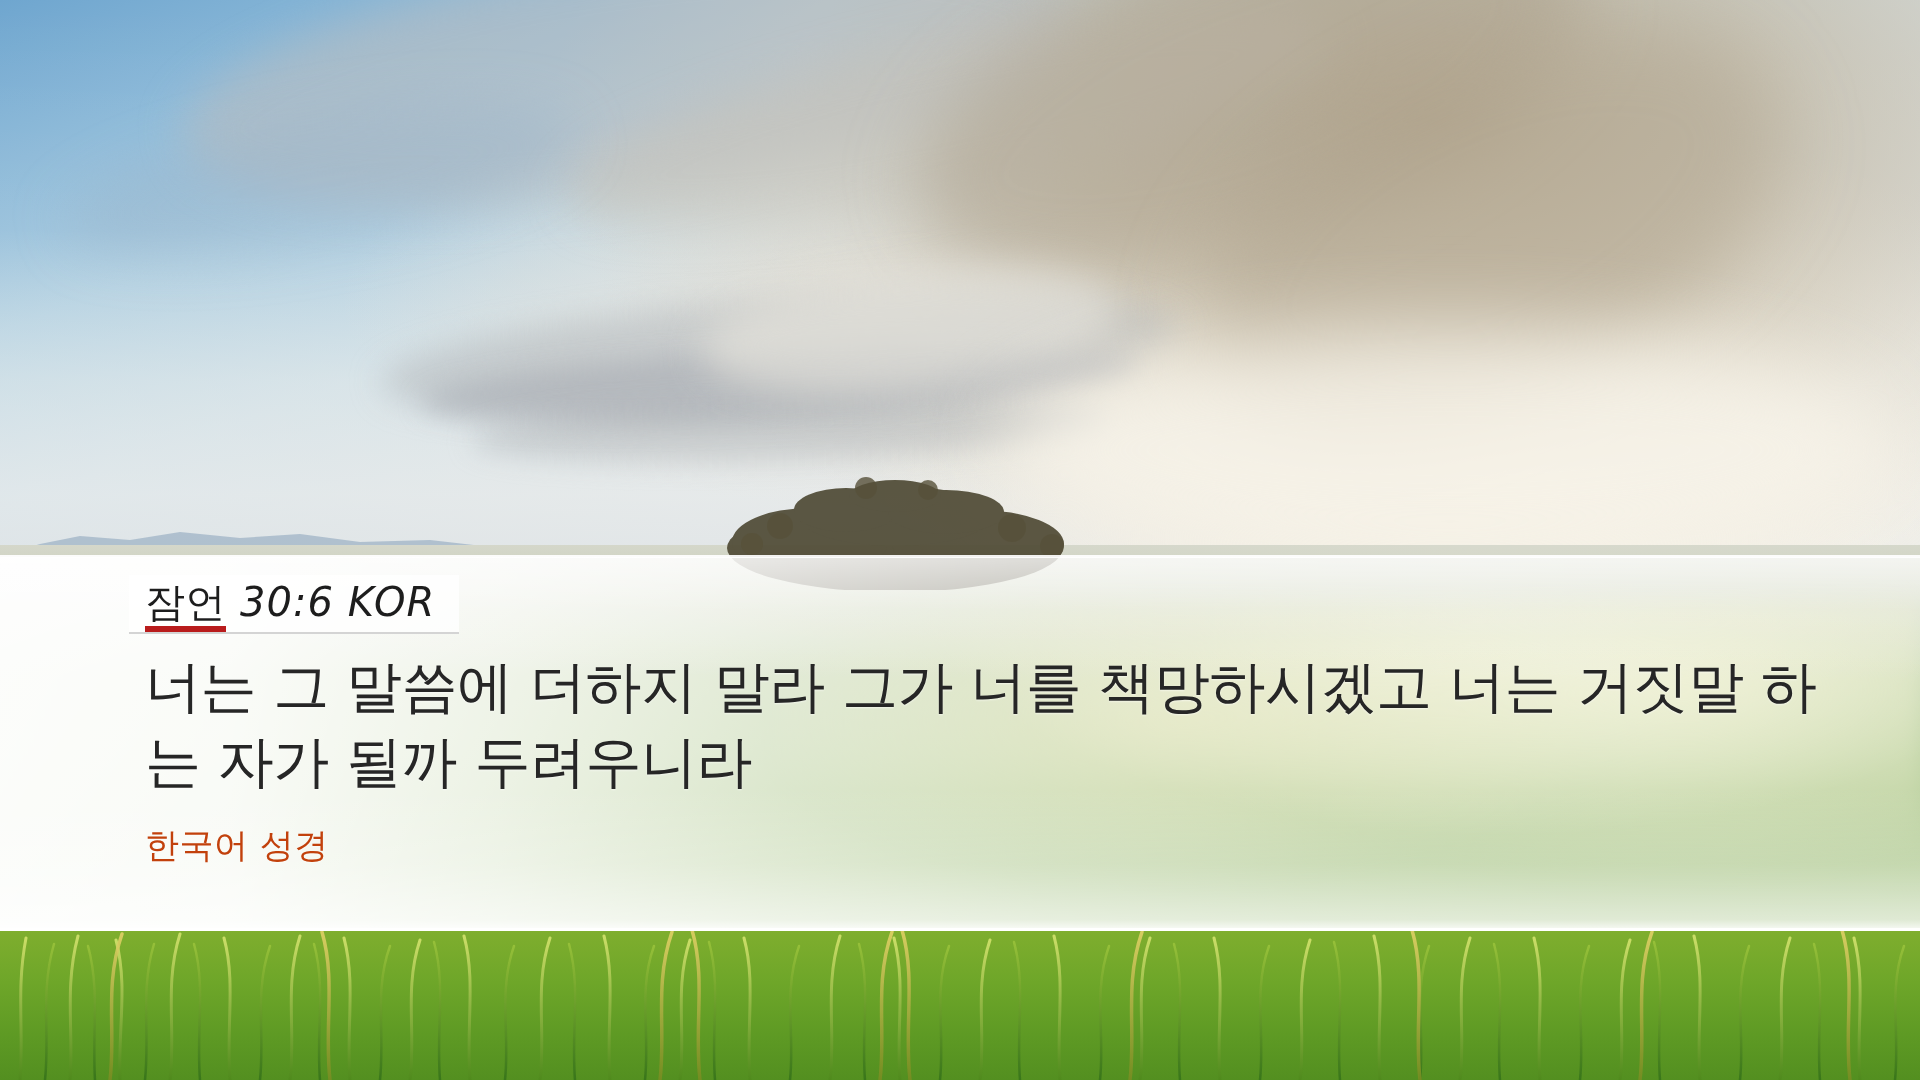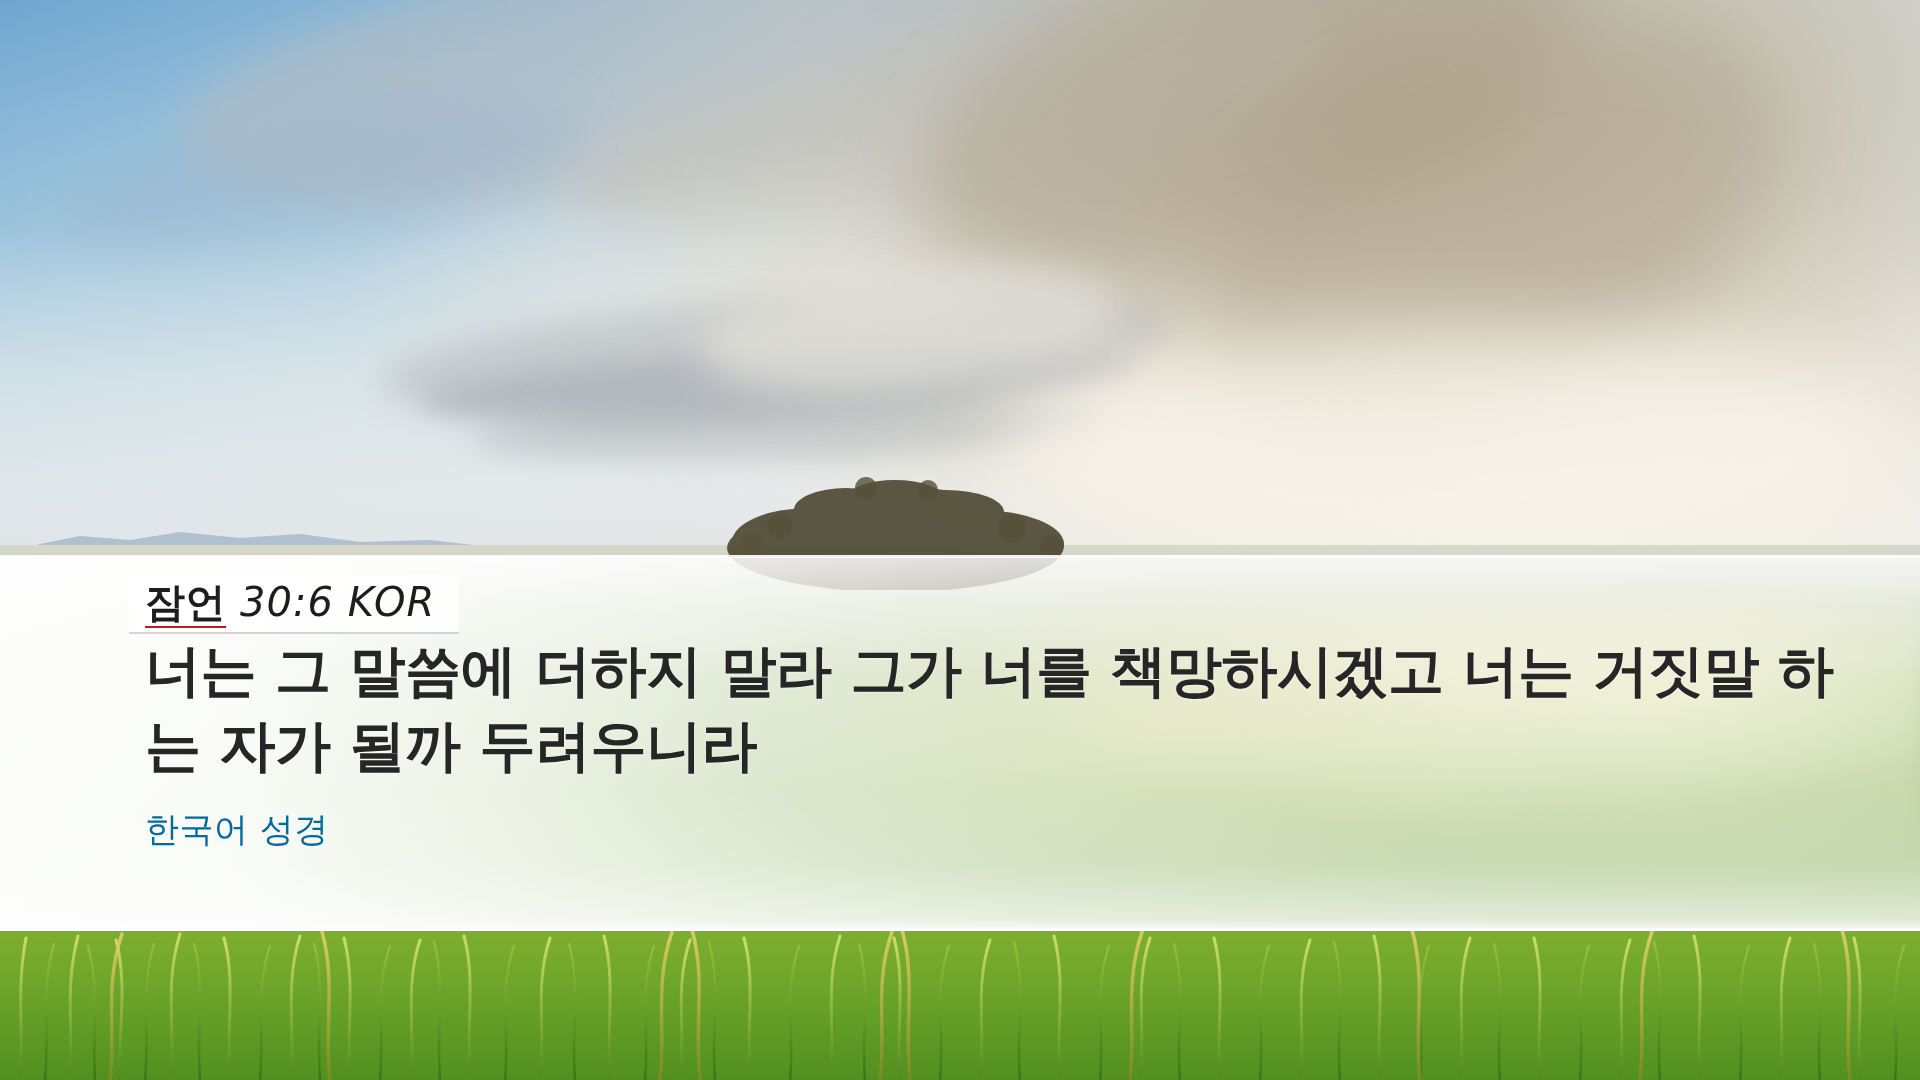--- a/index.html
+++ b/index.html
@@ -229,46 +229,46 @@
   .ref-line {
     position: relative;
     font-size: 40px;
     line-height: 1.18;
     letter-spacing: 0.5px;
     color: #1d1d1d;
     white-space: nowrap;
     font-weight: 400;
   }
   .ref-book {
-    font-weight: 700;
-    border-bottom: 2px solid #b91c1c;
+    font-weight: 400;
+    border-bottom: 6px solid #b91c1c;
     padding-bottom: 1px;
   }
   .ref-rest {
     font-weight: 300;
     letter-spacing: 1px;
     font-style: italic;
   }
 
   .verse {
-    margin-top: 0;
+    margin-top: 16px;
     font-size: 56px;
     line-height: 1.33;
     color: #262626;
-    font-weight: 700;
+    font-weight: 400;
     letter-spacing: -0.5px;
     max-width: 1700px;
     text-shadow: 0 1px 2px rgba(255,255,255,0.55);
   }
 
   .caption {
     margin-top: 26px;
     font-size: 34px;
     line-height: 1.2;
-    color: #0369a1;
+    color: #c2410c;
     font-weight: 400;
     letter-spacing: 0.5px;
     text-shadow: 0 1px 2px rgba(255,255,255,0.5);
   }
 </style>
 </head>
 <body>
 
 <div id="stage">
 

